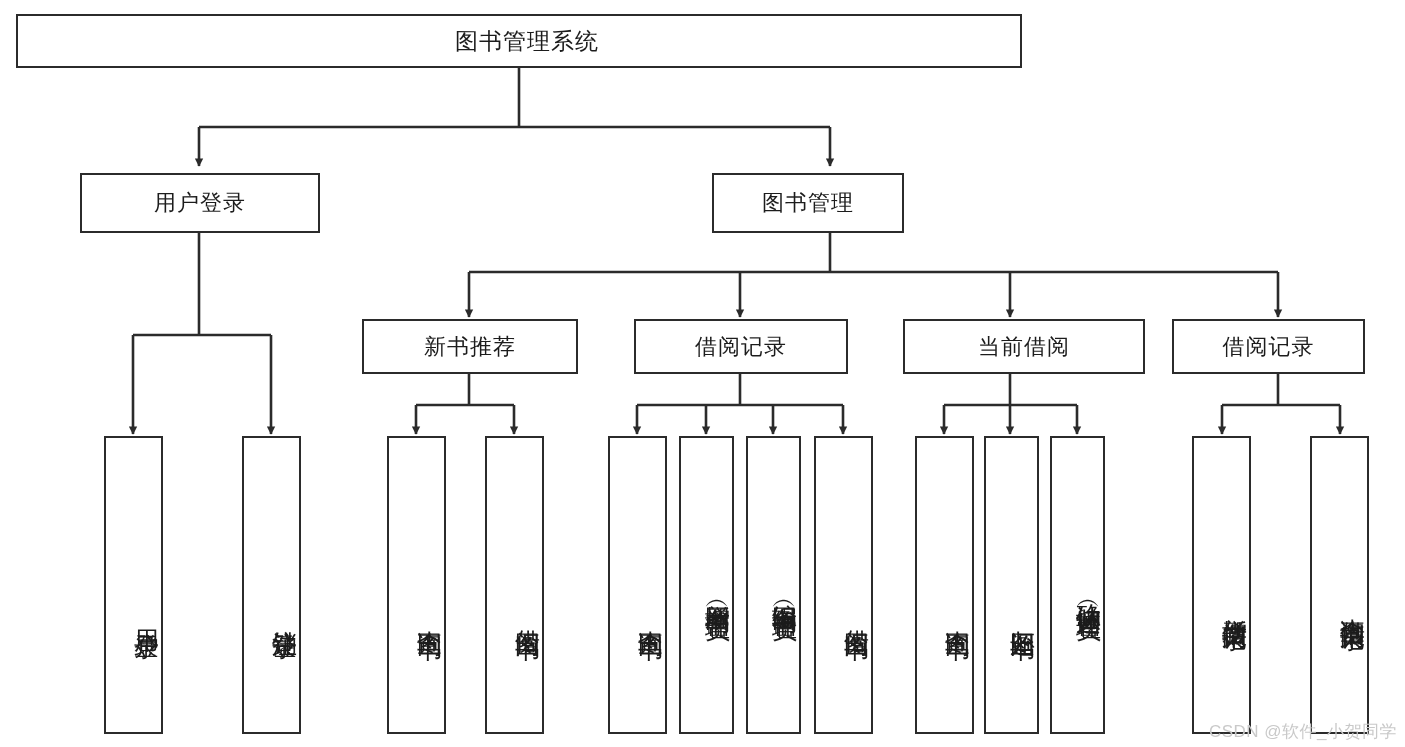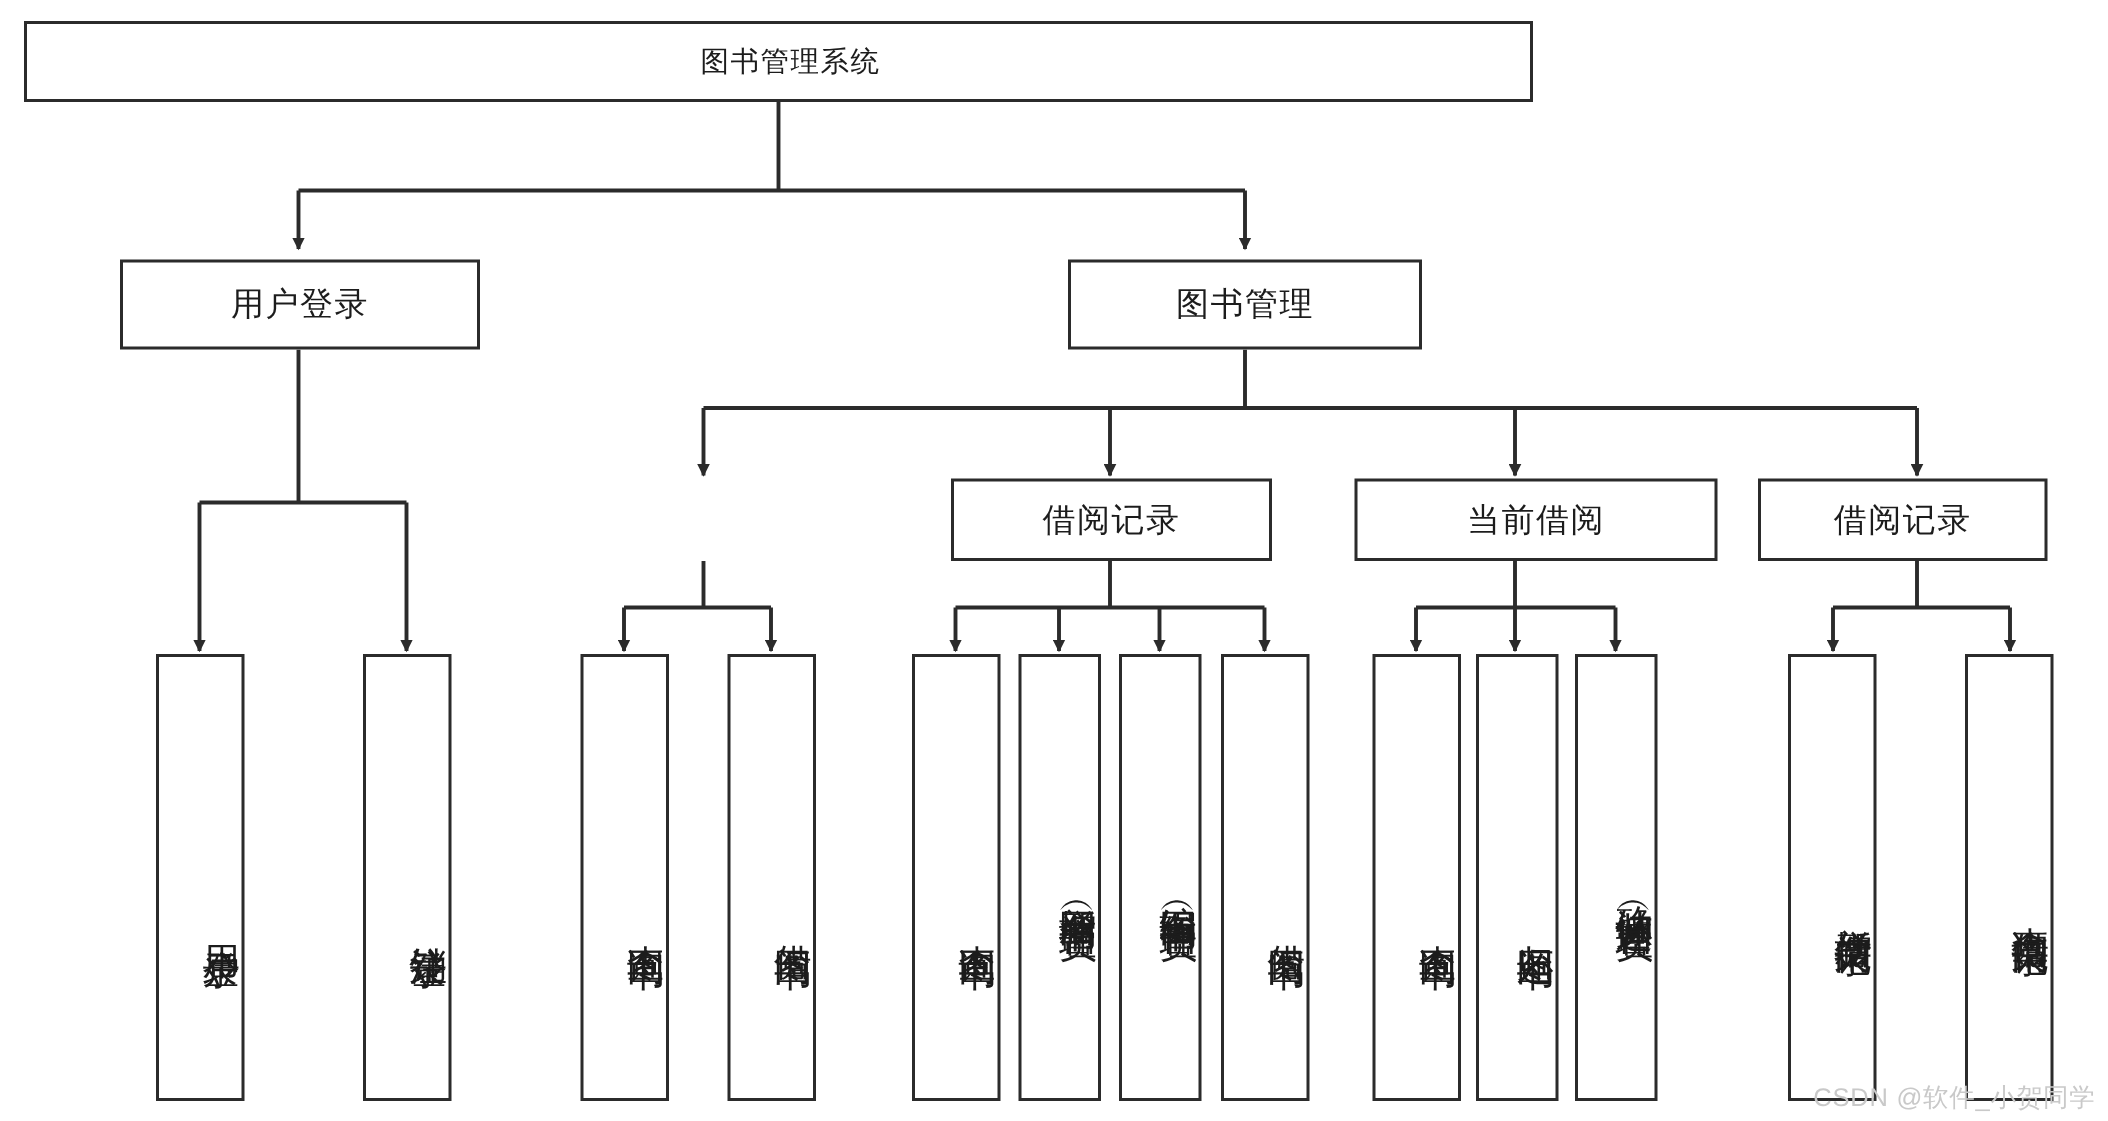--- a/index.html
+++ b/index.html
@@ -35,21 +35,21 @@
     justify-content: center;
     color: #1c1c1c;
     z-index: 2;
   }
   .node-h {
     font-size: 22px;
     letter-spacing: 1px;
     white-space: nowrap;
   }
   .node-root {
-    font-size: 19px;
+    font-size: 23px;
     padding-left: 16px;
   }
   .node-v {
     writing-mode: vertical-rl;
     text-orientation: upright;
     align-items: flex-start;
     justify-content: center;
     padding-top: 58px;
     font-size: 25px;
     line-height: 1.18;
@@ -126,22 +126,23 @@
       <path d="M1278,374 L1278,405"></path>
       <path d="M1222,405 L1340,405"></path>
       <path d="M1222,405 L1222,434" marker-end="url(#arrowhead)"></path>
       <path d="M1340,405 L1340,434" marker-end="url(#arrowhead)"></path>
     </g>
   </svg>
 
   <div class="node node-h node-root" style="left:16px; top:14px; width:1006px; height:54px;">图书管理系统</div>
 
   <div class="node node-h" style="left:80px; top:173px; width:240px; height:60px;">用户登录</div>
-  <div class="node node-h" style="left:712px; top:173px; width:236px; height:60px;">图书管理</div>
+  <div class="node node-h" style="left:712px; top:173px; width:192px; height:60px;">图书管理</div>
 
+  <div class="node node-h" style="left:362px; top:319px; width:216px; height:55px;">新书推荐</div>
   <div class="node node-h" style="left:634px; top:319px; width:214px; height:55px;">借阅记录</div>
   <div class="node node-h" style="left:903px; top:319px; width:242px; height:55px;">当前借阅</div>
   <div class="node node-h" style="left:1172px; top:319px; width:193px; height:55px;">借阅记录</div>
 
   <div class="node node-v" style="left:104px; top:436px; width:59px; height:298px;">用户登录</div>
   <div class="node node-v" style="left:242px; top:436px; width:59px; height:298px;">注销登录</div>
 
   <div class="node node-v" style="left:387px; top:436px; width:59px; height:298px;">查询图书</div>
   <div class="node node-v" style="left:485px; top:436px; width:59px; height:298px;">借阅图书</div>
 

